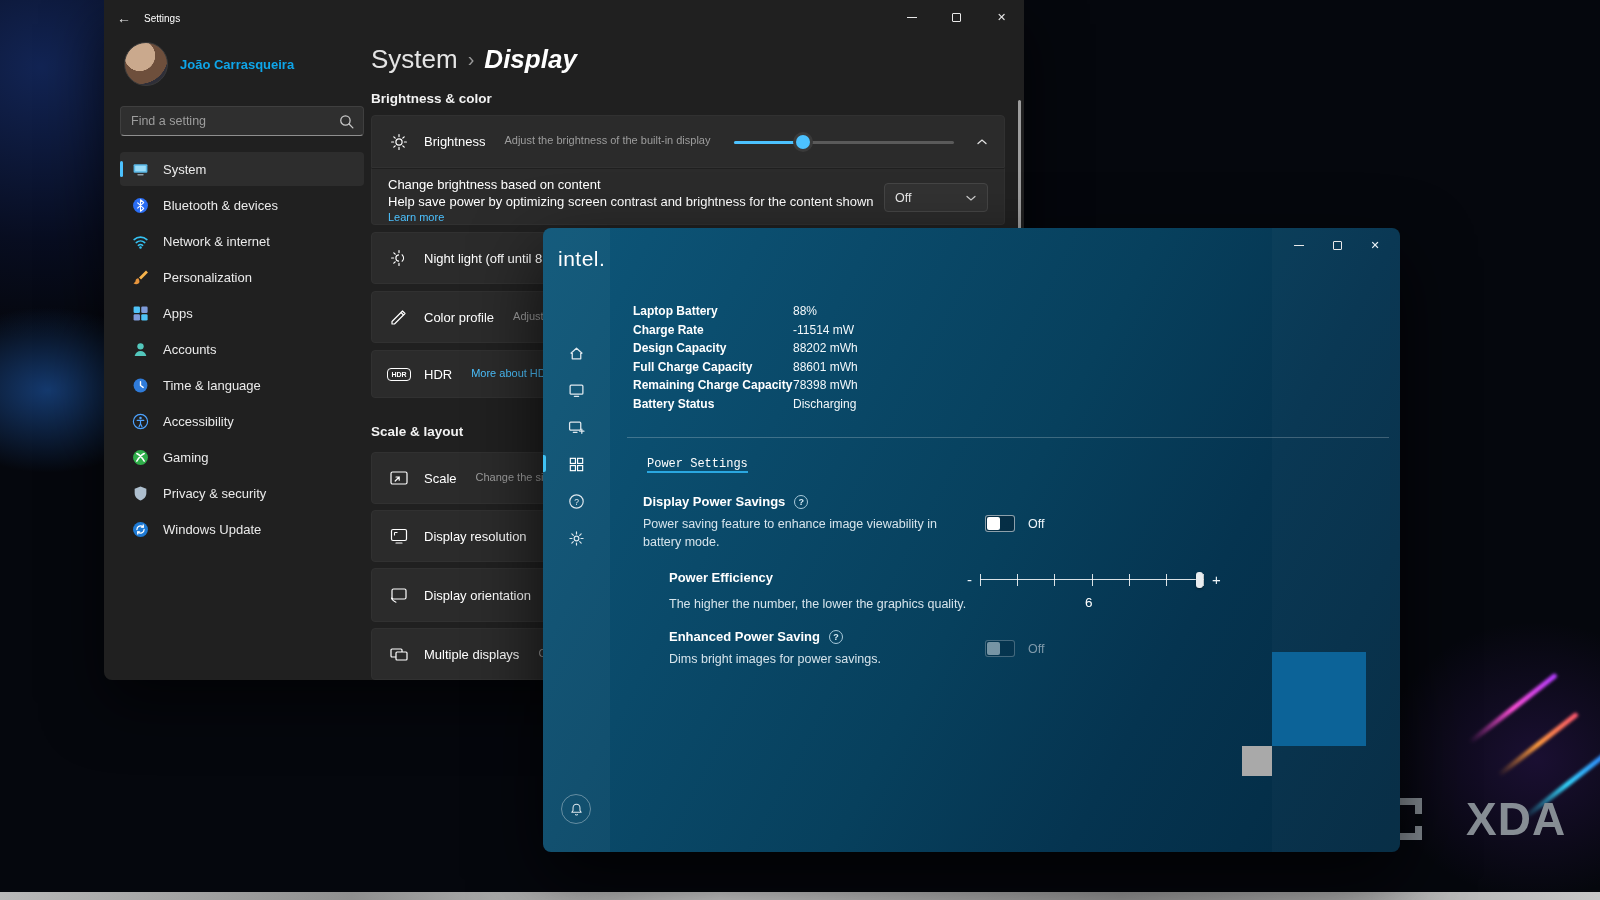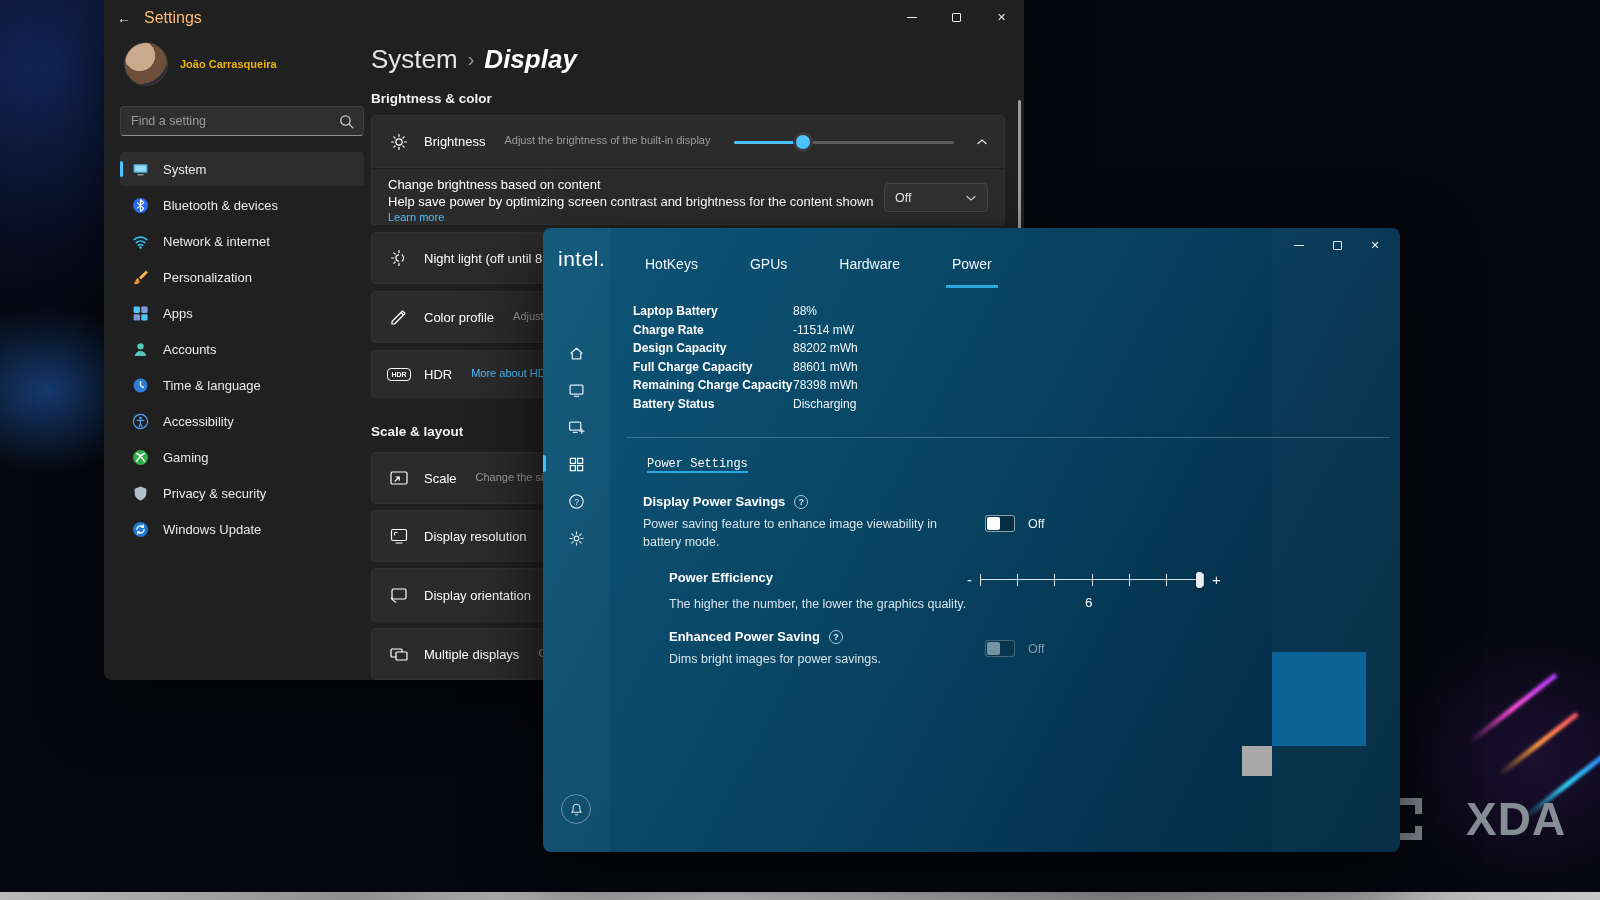--- a/index.html
+++ b/index.html
@@ -30,32 +30,32 @@
   .xda-bracket { position:relative; width:36px; height:42px; border:7px solid #868d94; }
   .xda-bracket::after { content:""; position:absolute; right:-7px; top:9px; width:7px; height:12px; background:#06080e; }
   .xda-text { font-size:46px; font-weight:700; color:#868d94; letter-spacing:1px; line-height:1;margin-left:34px; }
 
   
   .swin { position:absolute; left:104px; top:0; width:920px; height:680px;
     background:#202020; border-radius:0 0 8px 8px; overflow:hidden;
     box-shadow:0 24px 60px rgba(0,0,0,.6); font-size:13px; }
   .s-titlebar { position:absolute; left:0; top:0; right:0; height:36px; display:flex; align-items:center; }
   .s-back { width:40px; height:36px; display:flex; align-items:center; justify-content:center; font-size:14px; color:#e8e8e8; }
-  .s-title { font-size:16px; color:#fdba74; }
+  .s-title { font-size:10px; color:#ffffff; }
   .s-controls { position:absolute; right:0; top:0; display:flex; }
   .s-ctl { width:45px; height:34px; display:flex; align-items:center; justify-content:center; color:#e8e8e8; font-size:11px; }
   .glyph-min { width:10px; height:1px; background:#e8e8e8; }
   .glyph-max { width:9px; height:9px; border:1px solid #e8e8e8; border-radius:1px; }
 
   .s-side { position:absolute; left:16px; top:40px; width:244px; }
   .s-user { display:flex; align-items:center; gap:12px; padding:2px 4px 14px; }
   .s-avatar { width:44px; height:44px; border-radius:50%;
     background:radial-gradient(circle at 35% 30%, #caa98d 0 38%, #6e4f3c 39% 70%, #2e2e38 71%);
     border:1px solid #3a3a3a; }
-  .s-username { font-size:11px; font-weight:600; color:#eab308; }
+  .s-username { font-size:13px; font-weight:600; color:#0ea5e9; }
   .s-search { margin:6px 0 16px; height:30px; background:#2f2f2f; border:1px solid #3f3f3f;
     border-bottom:1px solid #8f8f8f; border-radius:4px; display:flex; align-items:center; padding:0 8px 0 10px; }
   .s-search input { flex:1; background:transparent; border:none; outline:none; color:#dcdcdc; font-size:12.5px;
     font-family:"Liberation Sans","DejaVu Sans",sans-serif; }
   .s-search input::placeholder { color:#9d9d9d; }
   .s-nav { display:flex; flex-direction:column; gap:2px; }
   .s-item { position:relative; display:flex; align-items:center; gap:14px; height:34px;
     padding:0 12px; border-radius:4px; color:#eaeaea; }
   .s-item.sel { background:#2d2d2d; }
   .s-item.sel::before { content:""; position:absolute; left:0; top:9px; width:3px; height:16px;
@@ -533,26 +533,20 @@
         </svg>
     </div>
   </div>
   <div class="i-bell">
     <svg viewBox="0 0 16 16">
         <path d="M8 2.5c-2.3 0-3.7 1.7-3.7 4v2.6L3 11h10l-1.3-1.9V6.5c0-2.3-1.4-4-3.7-4z" stroke="#dfe8ee" stroke-width="1.1" fill="none" stroke-linejoin="round"></path>
         <path d="M6.7 13a1.4 1.4 0 002.6 0" stroke="#dfe8ee" stroke-width="1.1" fill="none"></path>
       </svg>
   </div>
 
-  <div class="i-tabs">
-    <div class="i-tab">HotKeys</div>
-    <div class="i-tab">GPUs</div>
-    <div class="i-tab">Hardware</div>
-    <div class="i-tab active">Power</div>
-  </div>
 
   <div class="i-batt">
     <div class="i-brow">
       <span class="bl">Laptop Battery</span>
       <span class="bv">88%</span>
     </div>
     <div class="i-brow">
       <span class="bl">Charge Rate</span>
       <span class="bv">-11514 mW</span>
     </div>

